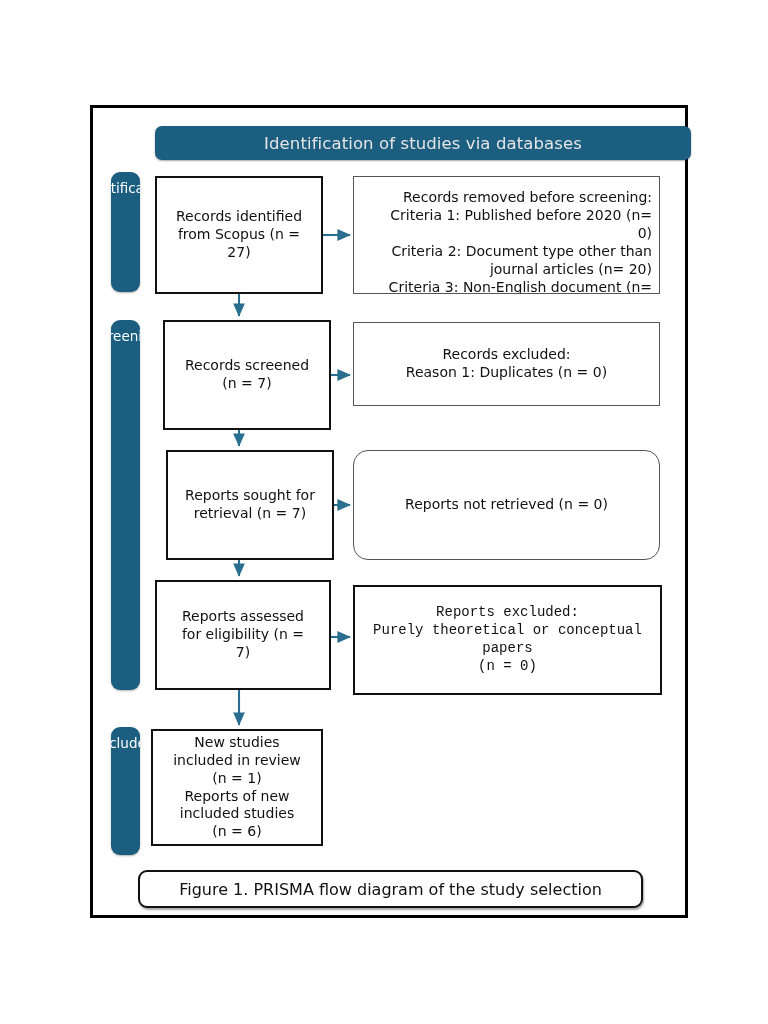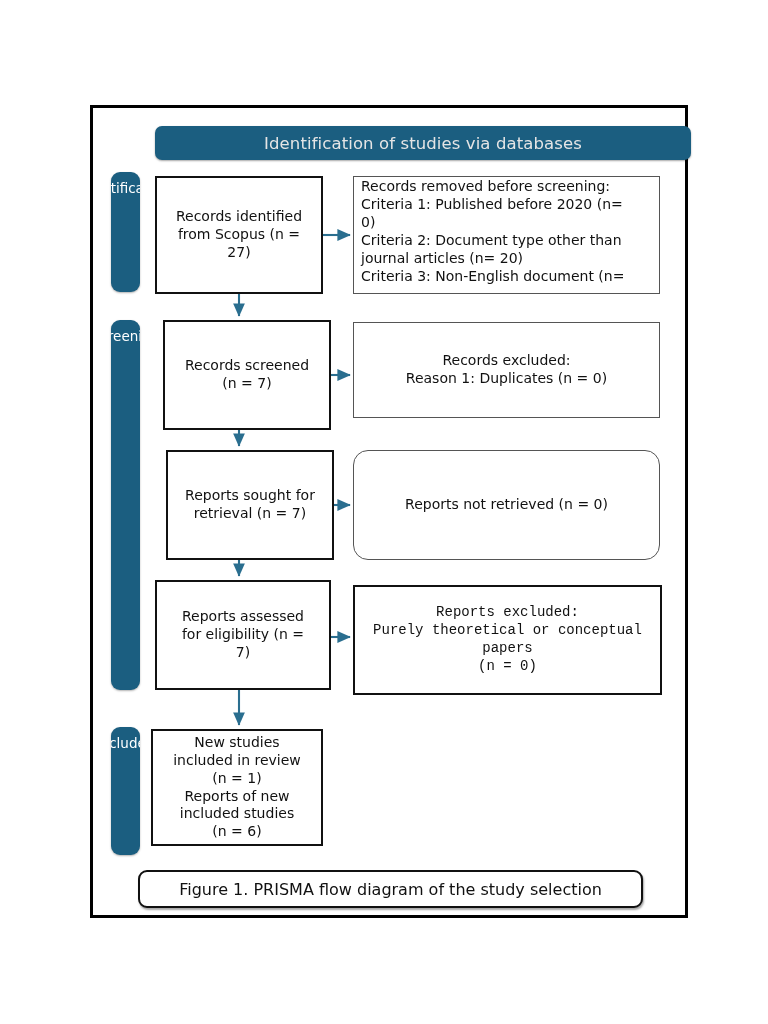--- a/index.html
+++ b/index.html
@@ -83,35 +83,35 @@
   }
   .node-box.center {
     display: flex;
     align-items: center;
     justify-content: center;
     text-align: center;
     padding: 4px 8px;
   }
   .node-box.topleft {
     display: block;
-    text-align: left;
-    padding: 1px 7px;
+    text-align: right;
+    padding: 12px 7px;
   }
   .node-box.thin { border-width: 1.5px; border-color: #555555; }
 
   
   #box-identified   { left: 155px; top: 176px; width: 168px; height: 118px; }
   #box-screened     { left: 155px; top: 320px; width: 168px; height: 110px; margin-left: 8px; }
   #box-sought       { left: 155px; top: 450px; width: 168px; height: 110px; margin-left: 11px; }
   #box-assessed     { left: 155px; top: 580px; width: 176px; height: 110px; }
   #box-included     { left: 151px; top: 729px; width: 172px; height: 117px; }
 
   
   #box-removed      { left: 353px; top: 176px; width: 307px; height: 118px; }
-  #box-excluded-rec { left: 353px; top: 322px; width: 307px; height: 96px; }
+  #box-excluded-rec { left: 353px; top: 322px; width: 307px; height: 84px; }
   #box-notretrieved { left: 353px; top: 450px; width: 307px; height: 110px; border-radius: 15px; }
   #box-excluded-rep { left: 353px; top: 585px; width: 309px; height: 110px; font-family: Liberation Mono, monospace; }
 
   
   #caption-box {
     position: absolute;
     left: 138px;
     top: 870px;
     width: 505px;
     height: 38px;

